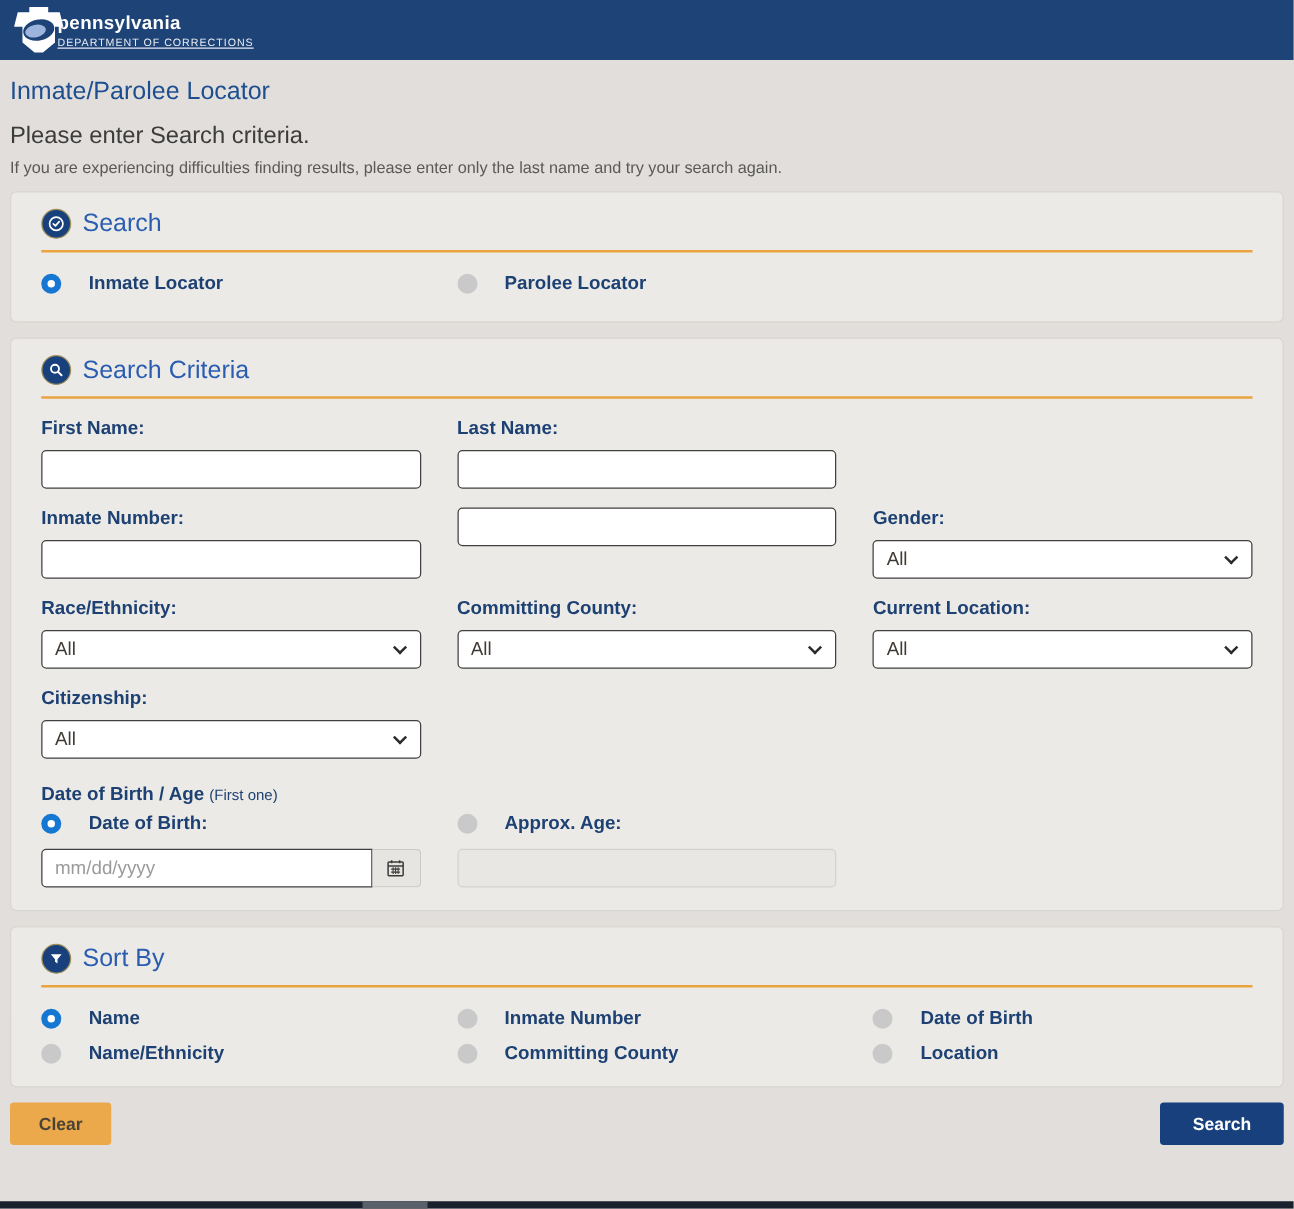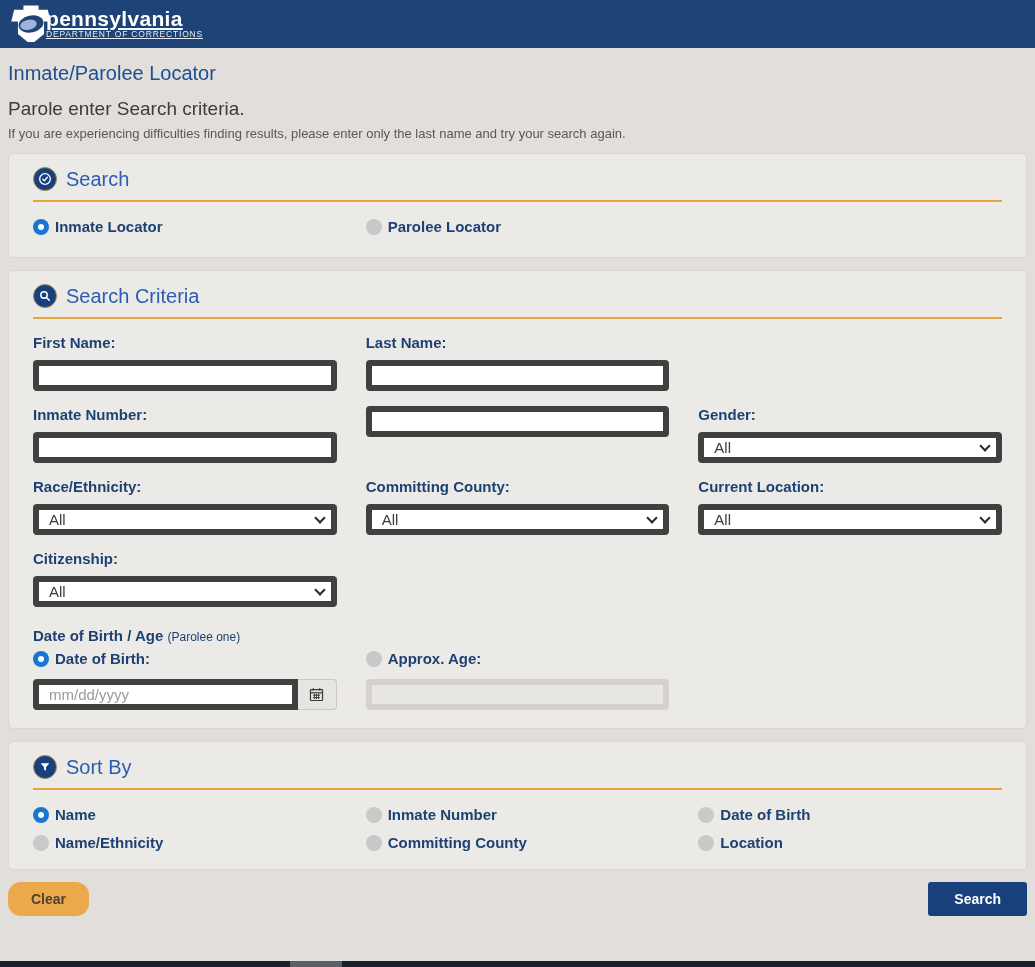--- a/index.html
+++ b/index.html
@@ -14,21 +14,21 @@
   .top-header {
     height: 48px;
     background: #1e4376;
     display: flex;
     align-items: center;
     padding-left: 10px;
   }
   .logo { display: flex; align-items: center; }
   .keystone { width: 42px; height: 42px; flex: 0 0 auto; }
   .logo-text { margin-left: -6px; color: #fff; }
-  .logo-brand { font-size: 21px; font-weight: bold; letter-spacing: .3px; line-height: 21px; text-decoration: underline; }
+  .logo-brand { font-size: 15px; font-weight: bold; letter-spacing: .3px; line-height: 21px; }
   .logo-sub { font-size: 8.5px; letter-spacing: .8px; line-height: 11px; color: #e8ecf4; text-decoration: underline; }
   
   .wrap { padding: 0 8px; }
   .page-title { margin-top: 14px; font-size: 20px; font-weight: 500; color: #1d4e8f; }
   .page-subtitle { margin-top: 13px; font-size: 19px; font-weight: 500; color: #3c3c3c; }
   .page-note { margin-top: 6px; font-size: 13px; color: #595959; }
   
   .panel {
     margin-top: 12px;
     background: #eceae7;
@@ -43,42 +43,42 @@
   }
   .icon-disc {
     width: 24px; height: 24px; border-radius: 50%;
     background: #17407c; border: 1px solid #9f8f5a;
     display: flex; align-items: center; justify-content: center;
     flex: 0 0 auto;
   }
   .icon-disc svg { width: 16px; height: 16px; display: block; }
   .panel-heading { font-size: 20px; color: #2a5db0; font-weight: 500; }
   
-  .radio-row { display: flex; align-items: center; gap: 6px; cursor: pointer; }
+  .radio-row { display: flex; align-items: center; gap: 22px; cursor: pointer; }
   .radio {
     width: 16px; height: 16px; border-radius: 50%;
     background: #c9c9c9; position: relative; flex: 0 0 auto;
   }
   .radio.on { background: #1577d1; }
   .radio.on::after {
     content: ""; position: absolute; left: 5px; top: 5px;
     width: 6px; height: 6px; border-radius: 50%; background: #fff;
   }
   .radio-label { font-size: 15px; font-weight: 600; color: #1d4173; }
   
   .grid3 { display: grid; grid-template-columns: repeat(3, 1fr); column-gap: 29px; }
   .opt-row { margin-top: 16px; margin-bottom: 4px; }
   .field { margin-top: 15px; }
   .field-label {
     display: block; font-size: 15px; font-weight: 600;
     color: #1d4173; margin-bottom: 9px;
   }
   .text-input, .select-box select {
     width: 100%; height: 31px;
-    border: 6px solid #404040; border-radius: 4px;
+    border: 1px solid #404040; border-radius: 4px;
     background: #fff; padding: 0 10px;
     font-family: "Liberation Sans", sans-serif;
     font-size: 15px; color: #3f3a33;
   }
   .text-input::placeholder { color: #9b9b9b; }
   .select-box { position: relative; }
   .select-box select { appearance: none; -webkit-appearance: none; padding-right: 28px; }
   .chev {
     position: absolute; right: 13px; top: 10px;
     width: 8px; height: 8px;
@@ -102,21 +102,21 @@
   .input-disabled {
     margin-top: 12px;
     background: #e9e7e4 !important;
     border-color: #d5d2ce !important;
   }
   
   .sort-grid { margin-top: 16px; row-gap: 11px; }
   
   .actions { display: flex; justify-content: space-between; margin-top: 12px; }
   .btn-clear {
-    background: #eba94b; color: #4a4336; border: none; border-radius: 13px;
+    background: #eba94b; color: #4a4336; border: none; border-radius: 3px;
     font-family: "Liberation Sans", sans-serif;
     font-size: 14px; font-weight: bold; padding: 9px 23px; cursor: pointer;
   }
   .btn-search {
     background: #17407c; color: #ffffff; border: none; border-radius: 3px;
     font-family: "Liberation Sans", sans-serif;
     font-size: 14px; font-weight: bold; padding: 9px 26px; cursor: pointer;
   }
   
   .footer-bar {
@@ -141,21 +141,21 @@
     <div class="logo-text">
       <div class="logo-brand">pennsylvania</div>
       <div class="logo-sub">DEPARTMENT OF CORRECTIONS</div>
     </div>
   </div>
 </header>
 
 <div class="wrap">
 
   <h1 class="page-title">Inmate/Parolee Locator</h1>
-  <div class="page-subtitle">Parole enter Search criteria.</div>
+  <div class="page-subtitle">Please enter Search criteria.</div>
   <div class="page-note">If you are experiencing difficulties finding results, please enter only the last name and try your search again.</div>
 
   <section class="panel">
     <div class="panel-head">
       <span class="icon-disc">
         <svg viewBox="0 0 24 24" aria-hidden="true">
           <circle cx="12" cy="12" r="8" fill="none" stroke="#ffffff" stroke-width="2"></circle>
           <path d="M8.5 12.2 L11 14.6 L15.5 9.4" fill="none" stroke="#ffffff" stroke-width="2" stroke-linecap="round" stroke-linejoin="round"></path>
         </svg>
       </span>
@@ -254,21 +254,21 @@
           </select>
           <span class="chev"></span>
         </div>
       </div>
       <span></span>
         <span></span>
     </div>
 
     <div class="dob-head">
       <span>Date of Birth / Age</span>
-      <span class="dob-hint">(Parolee one)</span>
+      <span class="dob-hint">(First one)</span>
     </div>
 
     <div class="grid3 dob-grid">
       <div>
         <label class="radio-row">
           <span class="radio on"></span>
           <span class="radio-label">Date of Birth:</span>
         </label>
         <div class="date-group">
           <input class="text-input" type="text" placeholder="mm/dd/yyyy" style="">

